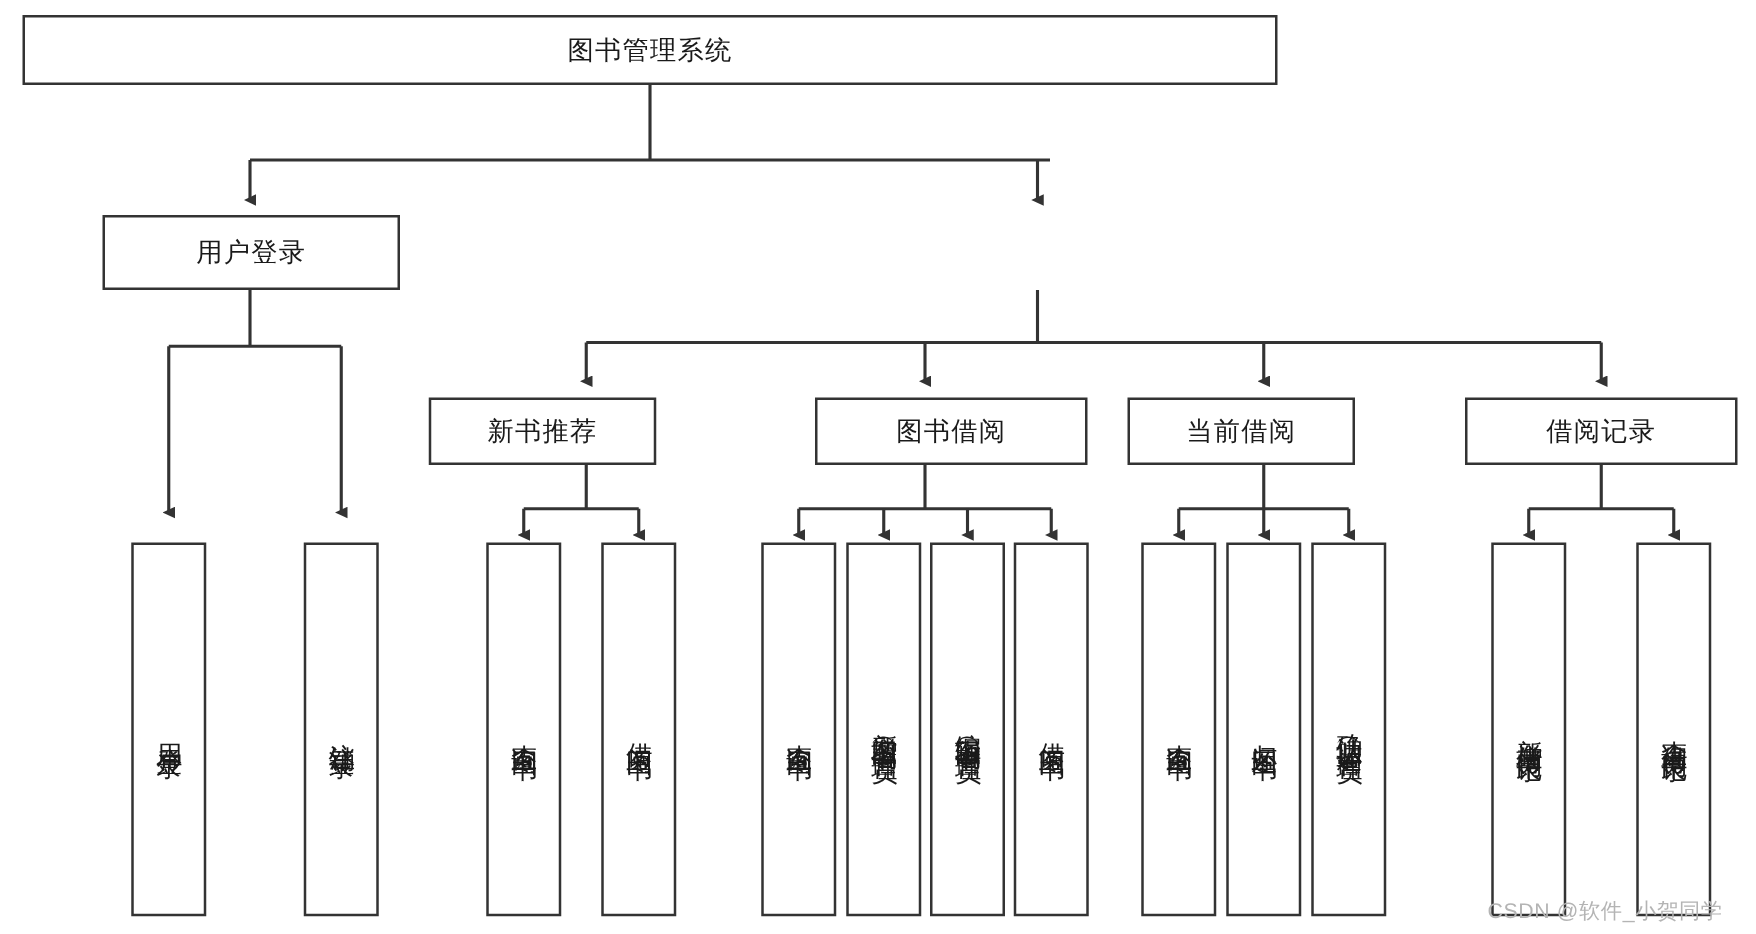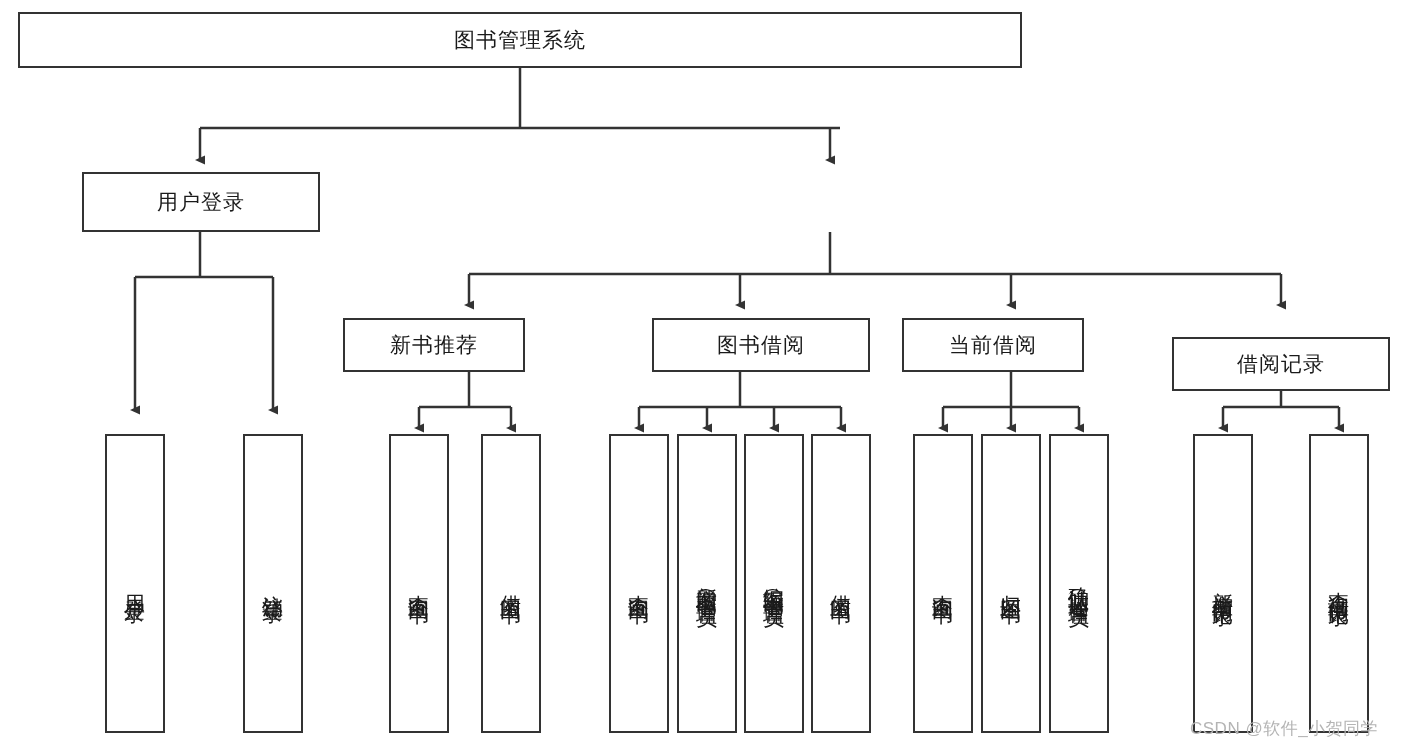--- a/index.html
+++ b/index.html
@@ -122,21 +122,21 @@
 
   <div class="node h" style="left:343px; top:318px; width:182px; height:54px;font-family:Liberation Serif, serif;">
     <span>新书推荐</span>
   </div>
   <div class="node h" style="left:631px; top:318px; width:218px; height:54px;margin-left:21px;">
     <span>图书借阅</span>
   </div>
   <div class="node h" style="left:902px; top:318px; width:182px; height:54px;">
     <span>当前借阅</span>
   </div>
-  <div class="node h" style="left:1172px; top:318px; width:218px; height:54px;margin-top:19px;">
+  <div class="node h" style="left:1172px; top:318px; width:218px; height:54px;">
     <span>借阅记录</span>
   </div>
 
   <div class="node v" style="left:105px; top:434px; width:60px; height:299px;">
     <span class="vtext">用户登录</span>
   </div>
   <div class="node v" style="left:243px; top:434px; width:60px; height:299px;">
     <span class="vtext">注销登录</span>
   </div>
 

